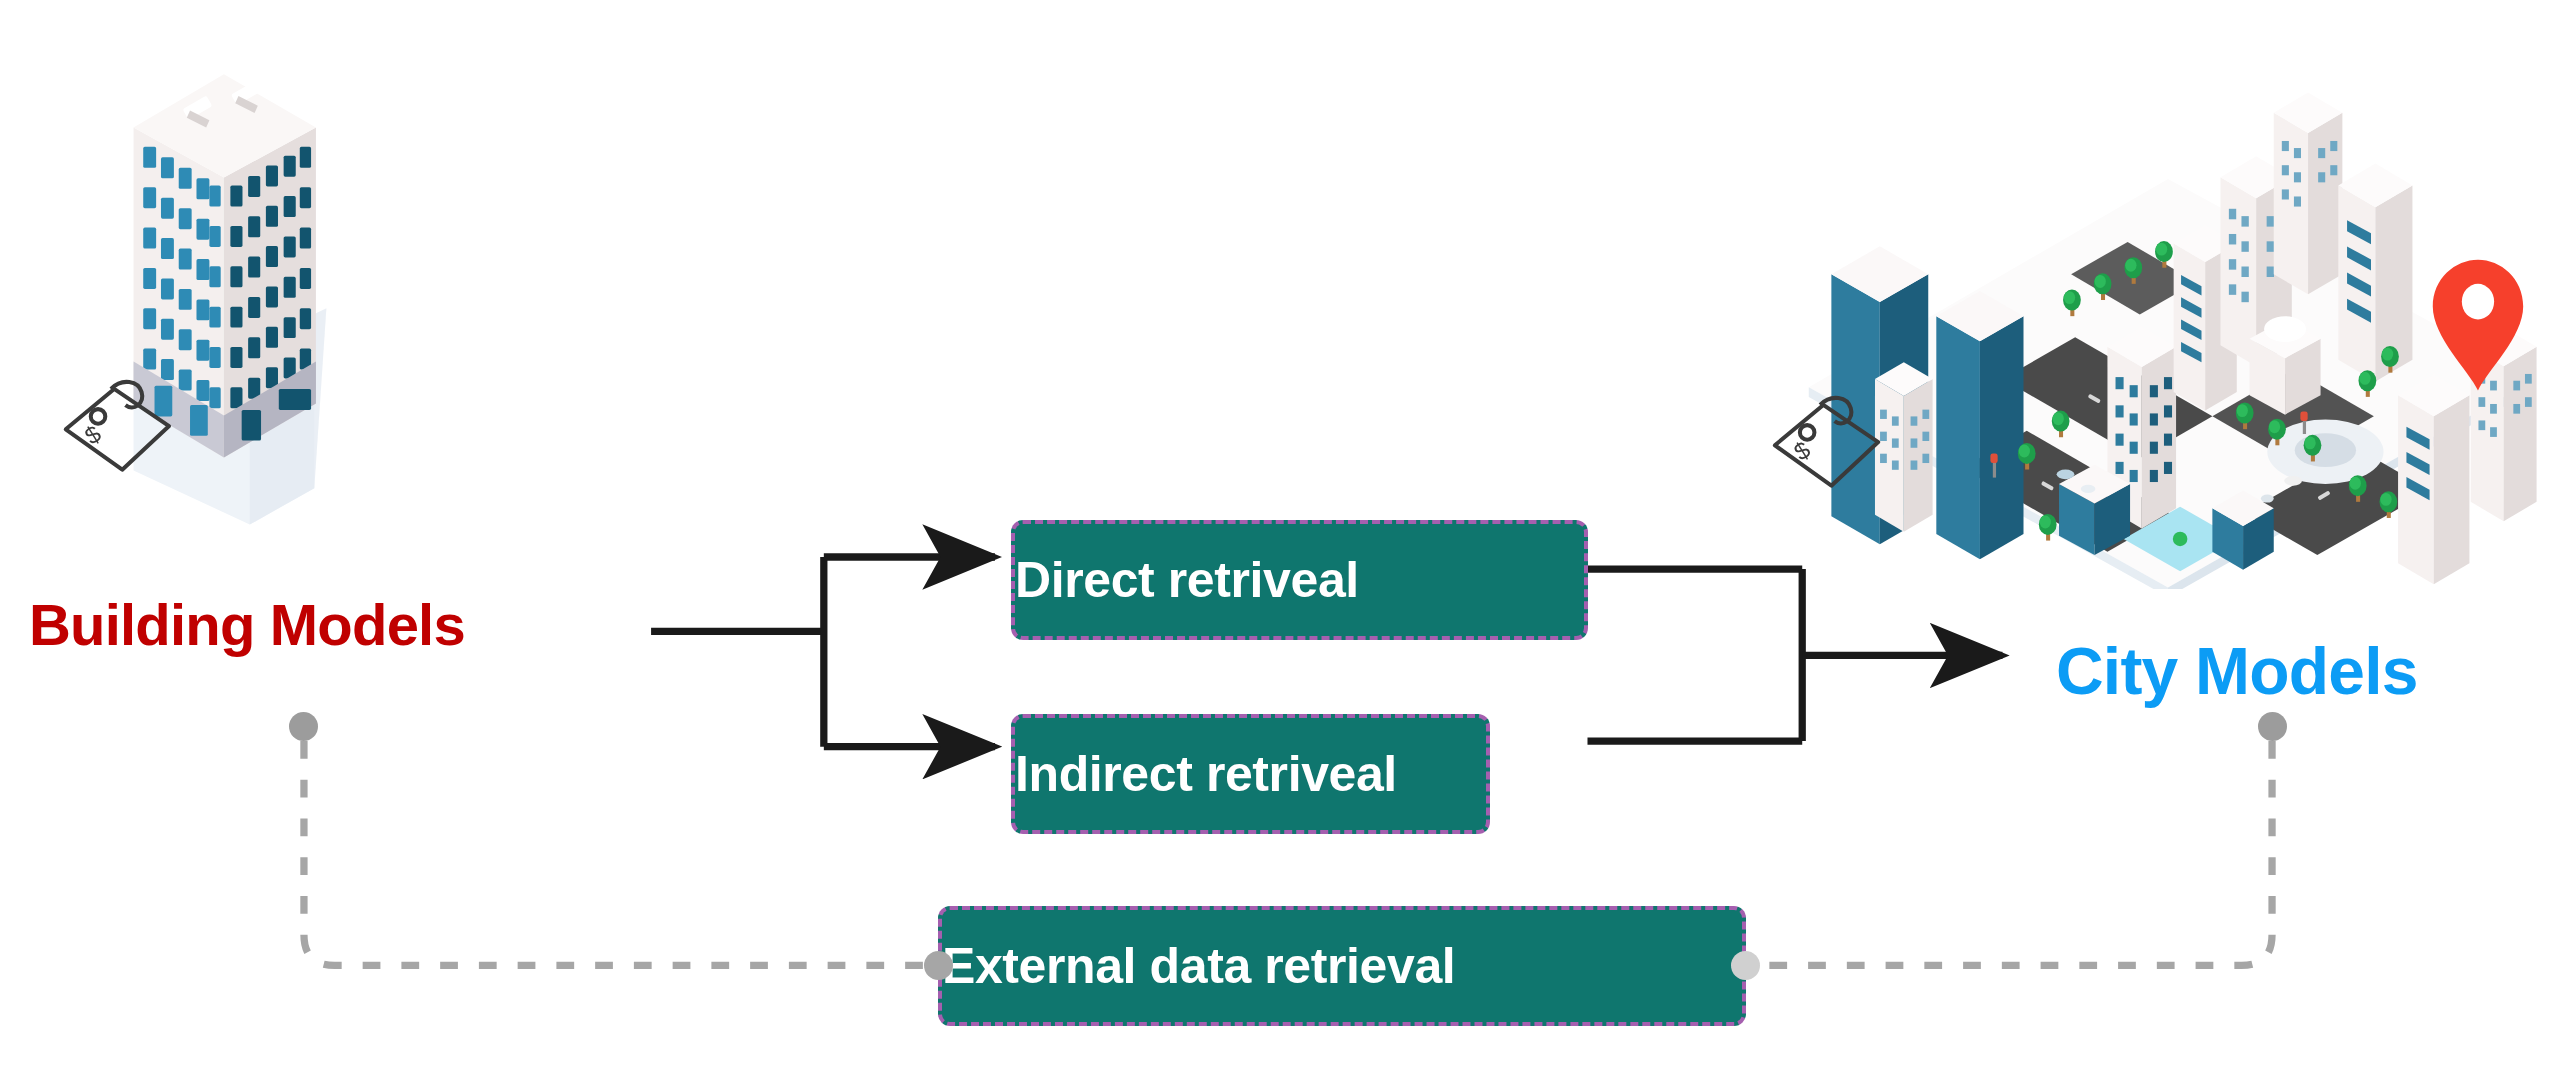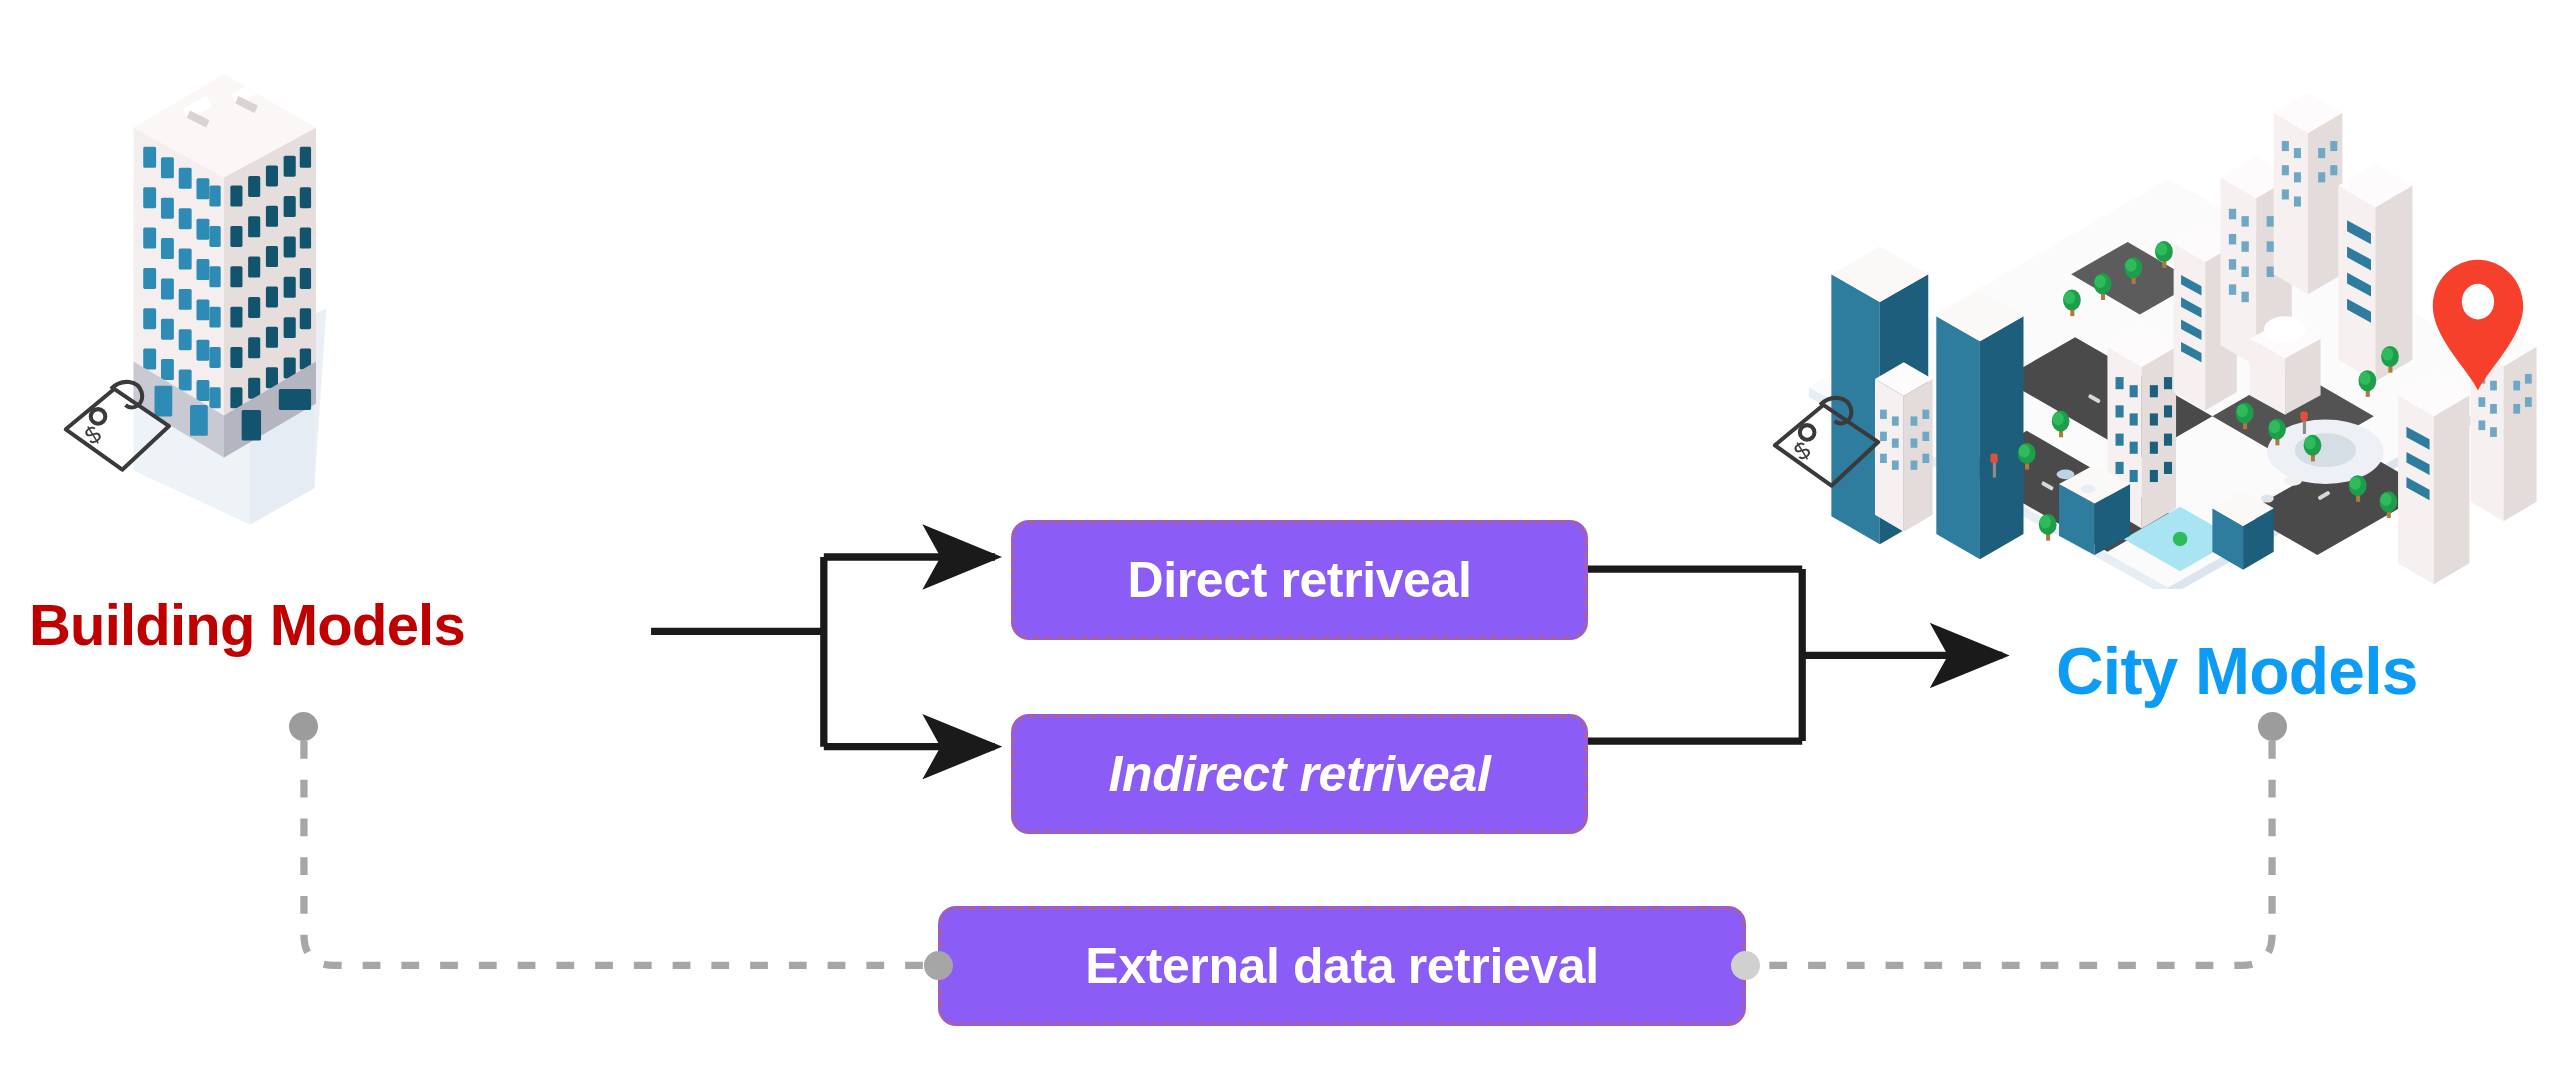--- a/index.html
+++ b/index.html
@@ -41,44 +41,43 @@
     left: 2056px;
     top: 638px;
     font-size: 66px;
     letter-spacing: -0.8px;
     color: #0C9CF5;
   }
   
   .process-box {
     position: absolute;
     box-sizing: border-box;
-    background: #8b5cf6;
+    background: #0f766e;
     border: 4px dashed #A55FAF;
-    border-radius: 18px;
+    border-radius: 12px;
     display: flex;
     align-items: center;
-    justify-content: center;
+    justify-content: flex-start;
     color: #ffffff;
     font-weight: bold;
     font-size: 50px;
     letter-spacing: -0.4px;
     text-shadow: 0 0 0.8px rgba(0,0,0,.15);
   }
   #box-direct {
     left: 1011px;
     top: 520px;
     width: 577px;
     height: 120px;
   }
   #box-indirect {
     left: 1011px;
     top: 714px;
-    width: 577px;
+    width: 479px;
     height: 120px;
-    font-style: italic;
   }
   #box-external {
     left: 938px;
     top: 906px;
     width: 808px;
     height: 120px;
   }
   
   .handle-dot {
     position: absolute;

